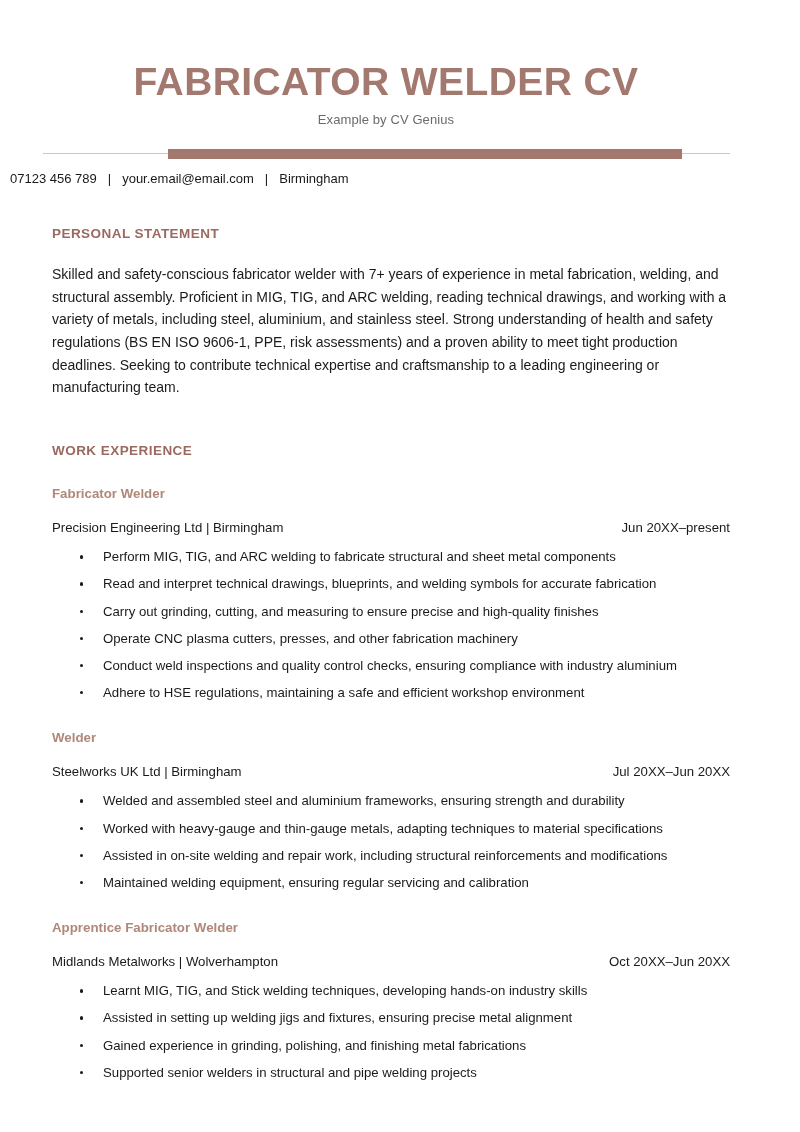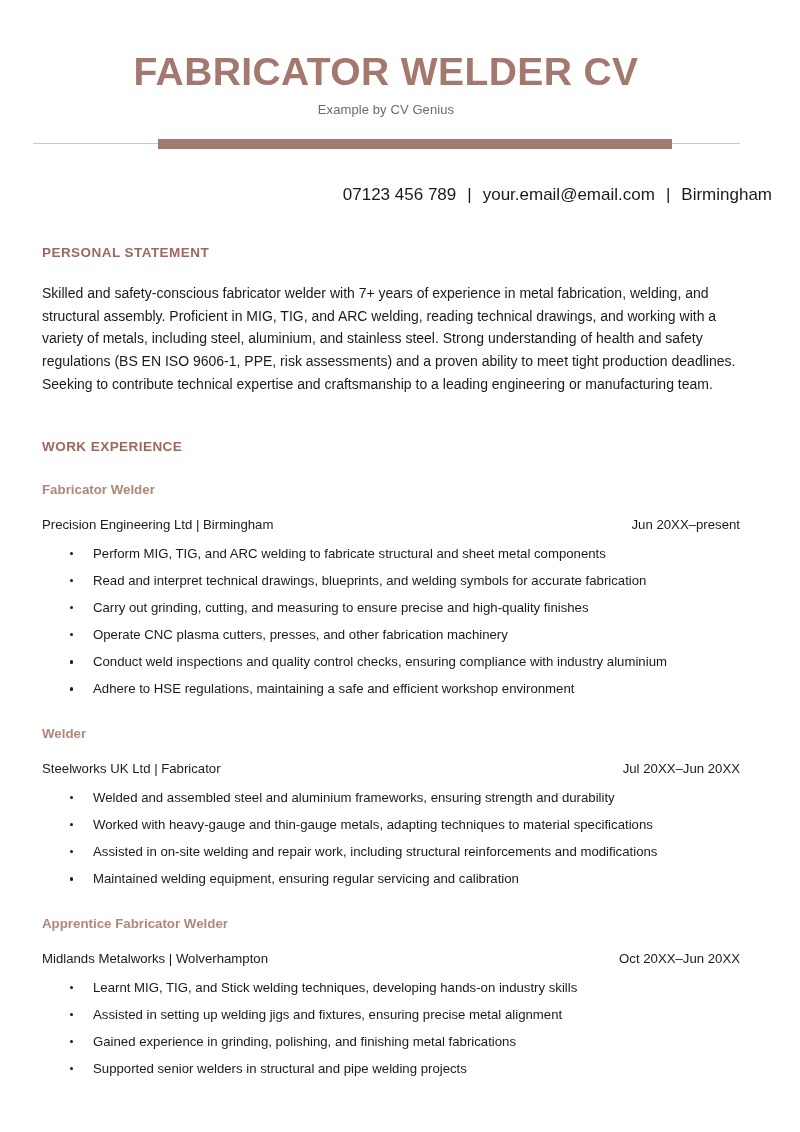--- a/index.html
+++ b/index.html
@@ -13,21 +13,21 @@
     font-family: "Liberation Sans", sans-serif;
     color: #1a1a1a;
     position: relative;
     overflow: hidden;
   }
 
   .page {
     width: 772px;
     height: 1132px;
     box-sizing: border-box;
-    padding: 0;
+    padding: 10px;
     position: relative;
     border-radius: 12px;
   }
 
   
   .header {
     padding-top: 52px;
     text-align: center;
   }
   .cv-title {
@@ -63,24 +63,24 @@
     position: absolute;
     left: 158px;
     width: 514px;
     top: 0px;
     height: 10px;
     background: #a3786e;
   }
 
   
   .contact {
-    text-align: right;
-    font-size: 17px;
-    color: #1a1a1a;
-    margin-top: 36px;
+    text-align: left;
+    font-size: 13px;
+    color: #1a1a1a;
+    margin-top: 12px;
   }
   .contact .sep {
     color: #1a1a1a;
     padding: 0 11px;
   }
 
   
   .content {
     padding: 0 32px 0 42px;
   }
@@ -192,21 +192,21 @@
         <li>Carry out grinding, cutting, and measuring to ensure precise and high-quality finishes</li>
         <li>Operate CNC plasma cutters, presses, and other fabrication machinery</li>
         <li>Conduct weld inspections and quality control checks, ensuring compliance with industry aluminium</li>
         <li>Adhere to HSE regulations, maintaining a safe and efficient workshop environment</li>
       </ul>
     </div>
 
     <div class="job">
       <div class="job-title">Welder</div>
       <div class="job-line">
-        <div class="job-employer">Steelworks UK Ltd | Fabricator</div>
+        <div class="job-employer">Steelworks UK Ltd | Birmingham</div>
         <div class="job-dates">Jul 20XX–Jun 20XX</div>
       </div>
       <ul class="bullets">
         <li>Welded and assembled steel and aluminium frameworks, ensuring strength and durability</li>
         <li>Worked with heavy-gauge and thin-gauge metals, adapting techniques to material specifications</li>
         <li>Assisted in on-site welding and repair work, including structural reinforcements and modifications</li>
         <li>Maintained welding equipment, ensuring regular servicing and calibration</li>
       </ul>
     </div>
 

